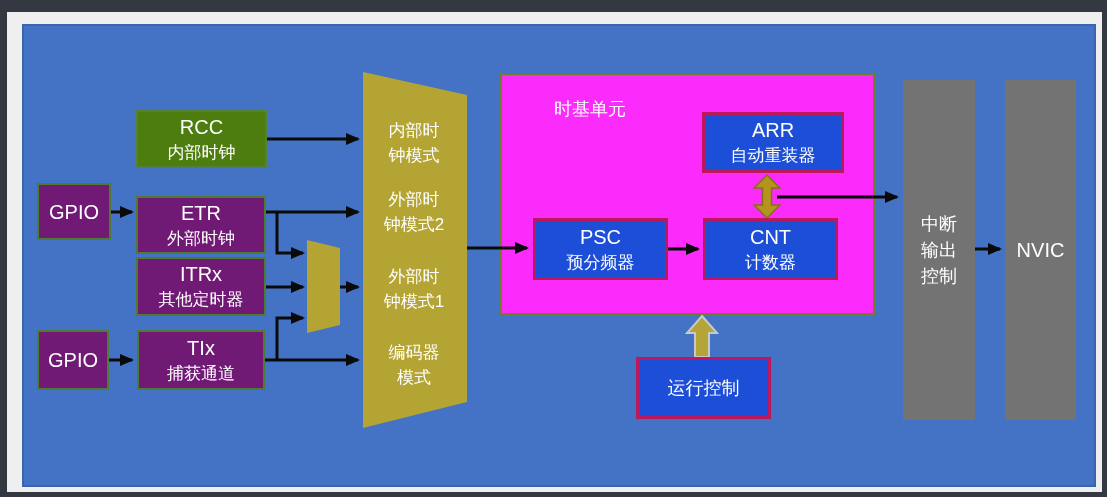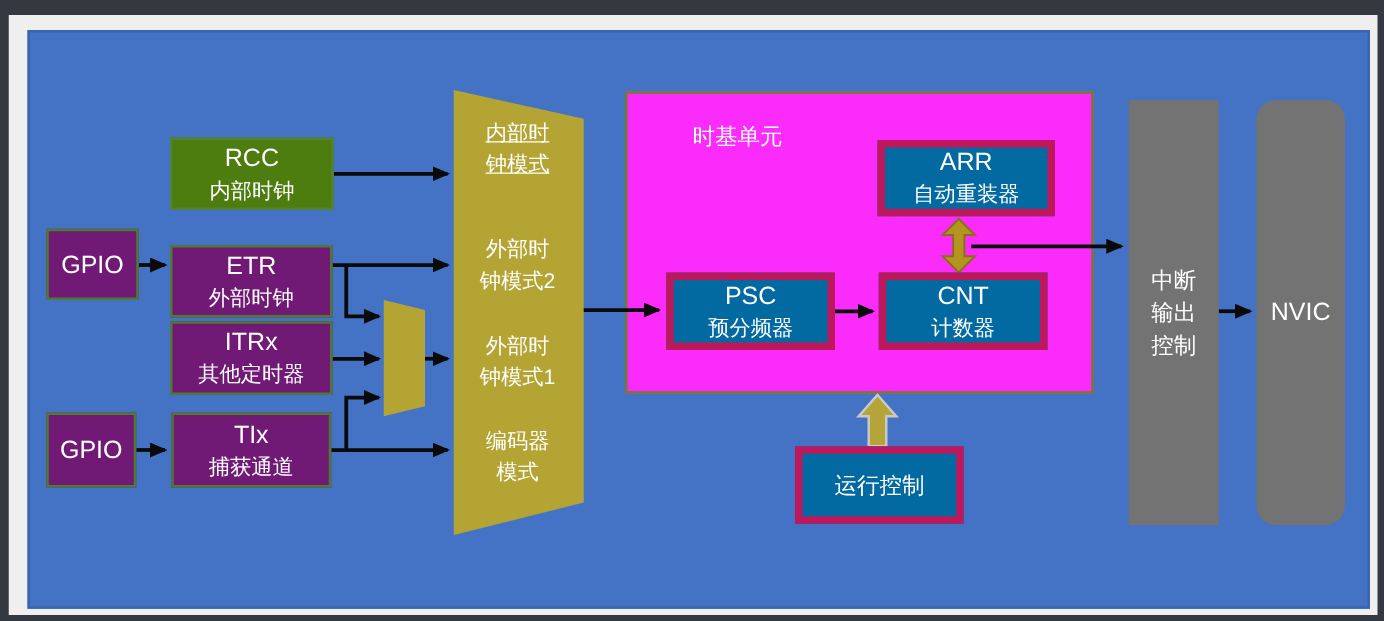--- a/index.html
+++ b/index.html
@@ -7,21 +7,21 @@
          font-family:"Liberation Sans","DejaVu Sans",sans-serif;}
   .paper{position:absolute;left:7px;top:12px;width:1095px;height:480px;background:#EFEFF0;}
   .board{position:absolute;left:22px;top:24px;width:1074px;height:463px;background:#4472C4;
          border:2px solid #3B64AE;box-sizing:border-box;}
   .layer{position:absolute;left:0;top:0;width:1107px;height:497px;}
   .z1{z-index:1}.z2{z-index:2}.z3{z-index:3}
   .box{position:absolute;box-sizing:border-box;display:flex;flex-direction:column;
        align-items:center;justify-content:center;color:#fff;text-align:center;}
   .green{background:#701a75;border:2px solid #4E7A33;}
   .red{background:#4d7c0f;border:2px solid #548235;}
-  .orange{background:#0369a1;border:6px solid #be185d;}
+  .orange{background:#1d4ed8;border:3px solid #be185d;}
   .teal{background:#737373;}
   .magenta{position:absolute;box-sizing:border-box;background:#FB2BFB;border:2px solid #6F7D2C;}
   .en{font-size:20px;line-height:26px;}
   .zh{font-size:17px;line-height:25px;}
   .mode{position:absolute;left:362px;width:104px;color:#fff;text-align:center;
         font-size:17px;line-height:25px;}
   .tbu-title{position:absolute;left:554px;top:97px;color:#fff;font-size:18px;}
   .vlabel{font-size:18px;line-height:26px;}
 </style>
 </head>
@@ -88,21 +88,21 @@
 
     <div class="box green" style="left:37px;top:330px;width:72px;height:60px;">
       <span class="en">GPIO</span>
     </div>
 
     <div class="box green" style="left:137px;top:330px;width:128px;height:60px;">
       <span class="en">TIx</span>
       <span class="zh">捕获通道</span>
     </div>
 
-    <div class="mode" style="top:94px;text-decoration:underline;">
+    <div class="mode" style="top:118px;">
       <div>内部时</div>
       <div>钟模式</div>
     </div>
     <div class="mode" style="top:187px;">
       <div>外部时</div>
       <div>钟模式2</div>
     </div>
     <div class="mode" style="top:264px;">
       <div>外部时</div>
       <div>钟模式1</div>
@@ -132,18 +132,18 @@
     <div class="box orange" style="left:636px;top:357px;width:135px;height:62px;">
       <span class="zh" style="font-size:18px;">运行控制</span>
     </div>
 
     <div class="box teal" style="left:903px;top:80px;width:72px;height:340px;">
       <span class="vlabel">中断</span>
       <span class="vlabel">输出</span>
       <span class="vlabel">控制</span>
     </div>
 
-    <div class="box teal" style="left:1005px;top:80px;width:71px;height:340px;border-radius:16px;">
+    <div class="box teal" style="left:1005px;top:80px;width:71px;height:340px;">
       <span class="en">NVIC</span>
     </div>
 
   </div>
 </div>
 
 </body></html>

